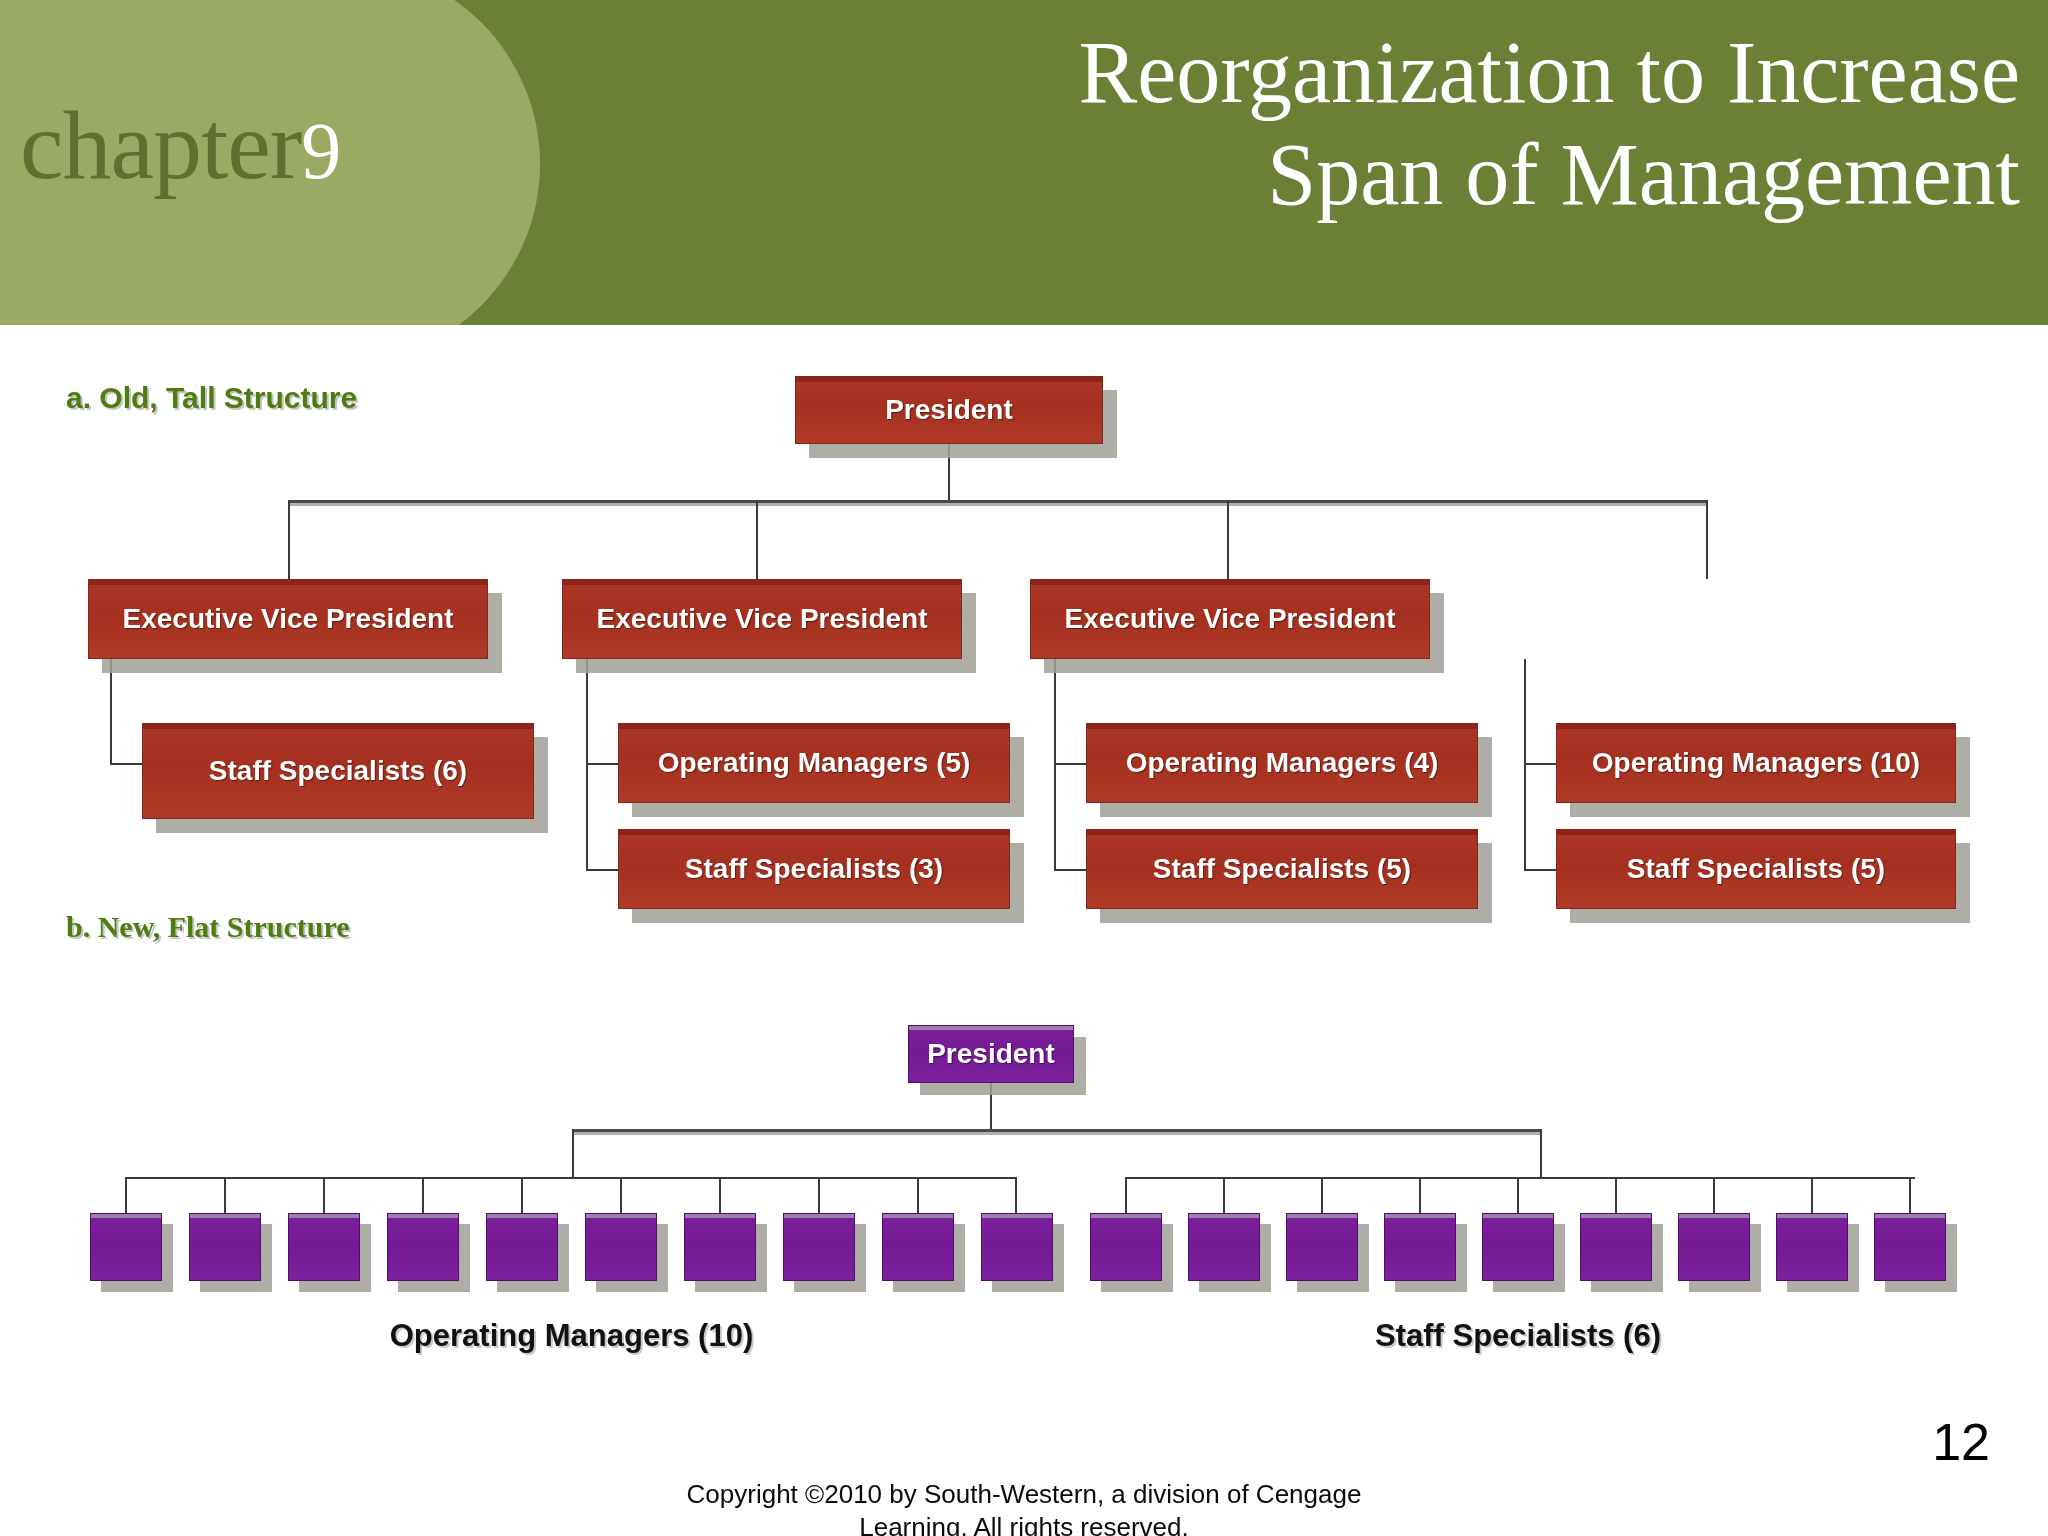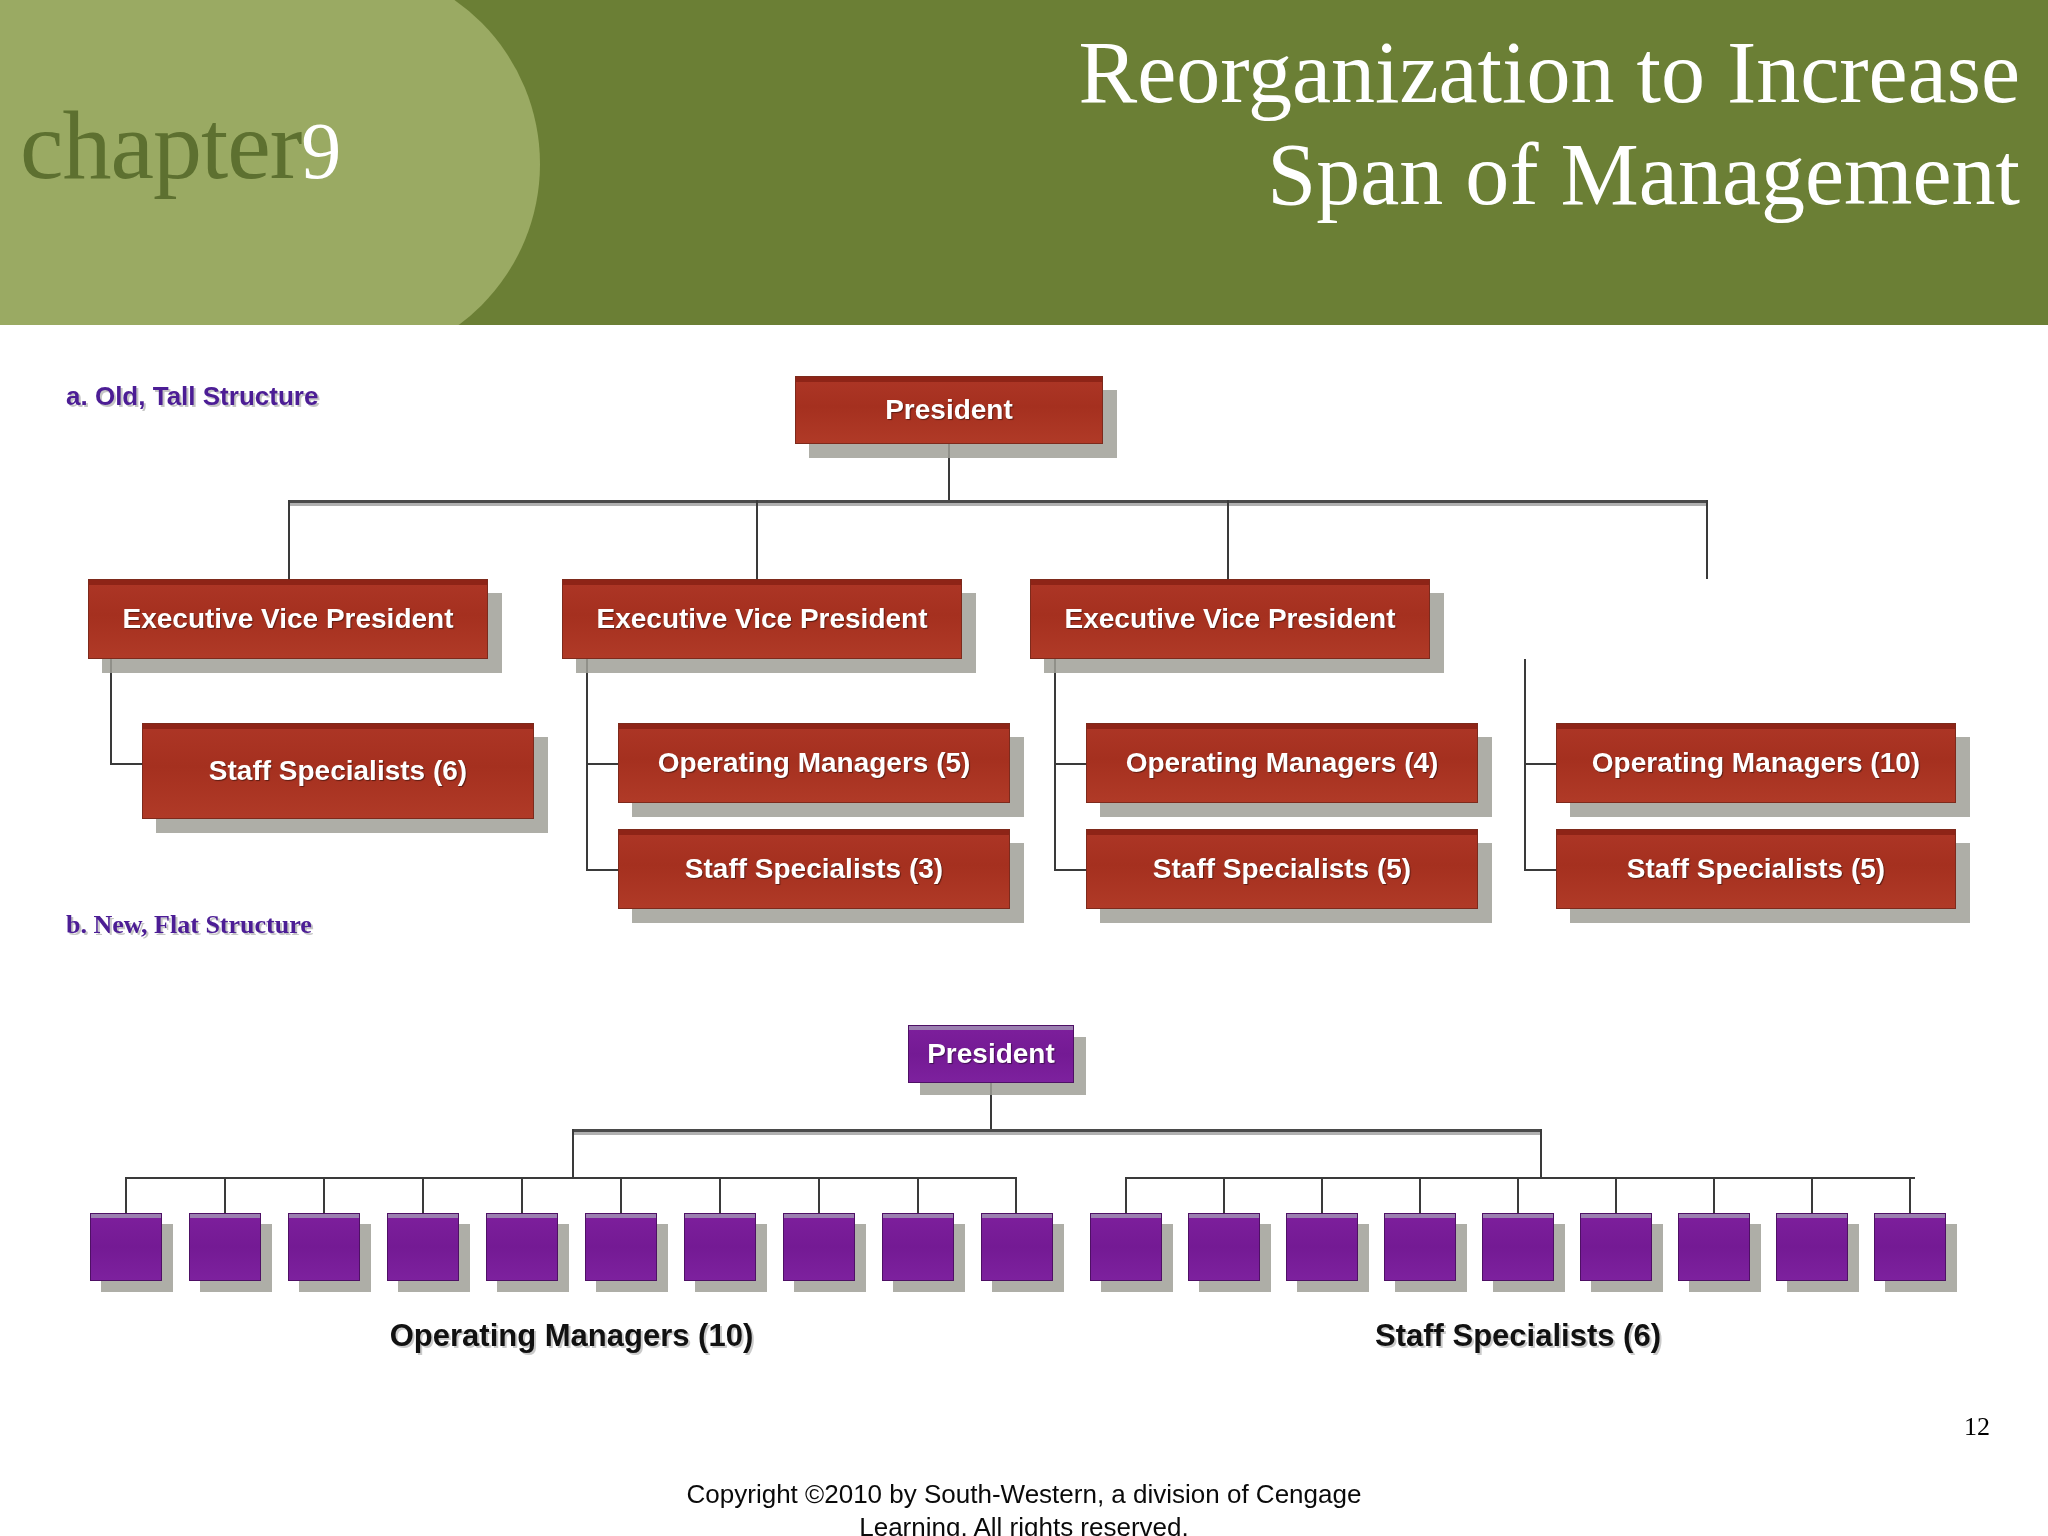--- a/index.html
+++ b/index.html
@@ -69,22 +69,22 @@
     left: 0;
     top: 325px;
     width: 2048px;
     height: 1211px;
   }
 
   .section-label {
     position: absolute;
     font-family: "Liberation Sans", sans-serif;
     font-weight: bold;
-    font-size: 26px;
-    color: #4c1d95;
+    font-size: 30px;
+    color: #4d7c0f;
     text-shadow: 2px 2px 0 rgba(150,150,150,.55);
     white-space: nowrap;
   }
 
   
   .node {
     position: absolute;
     box-sizing: border-box;
     display: flex;
     align-items: center;
@@ -158,23 +158,23 @@
     text-shadow: 2px 2px 0 rgba(150,150,150,.5);
     white-space: nowrap;
     text-align: center;
   }
 
   
   #page-number {
     position: absolute;
     right: 58px;
     top: 1412px;
-    font-size: 26px;
+    font-size: 52px;
     color: #000000;
-    font-family: Liberation Serif, serif;
+    font-family: Liberation Sans, sans-serif;
   }
   #copyright {
     position: absolute;
     left: 0;
     top: 1478px;
     width: 2048px;
     text-align: center;
     font-size: 26px;
     line-height: 1.28;
     color: #0a0a0a;

